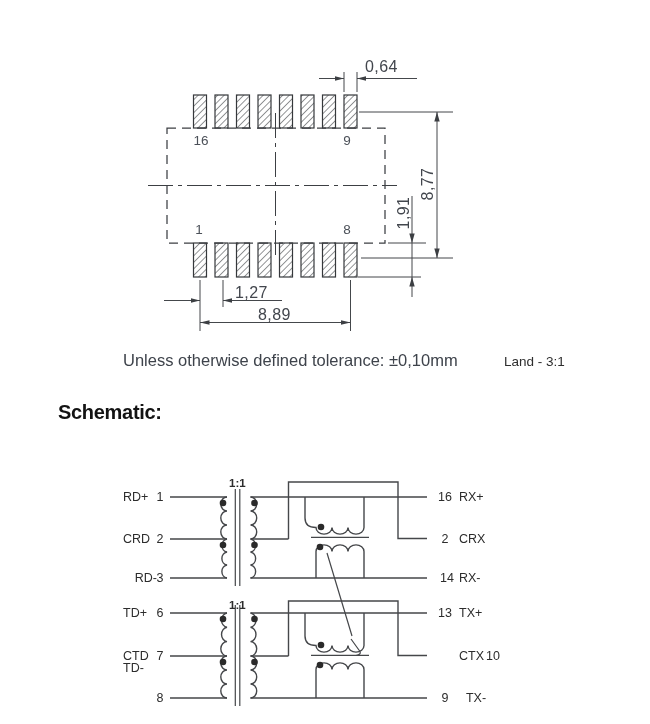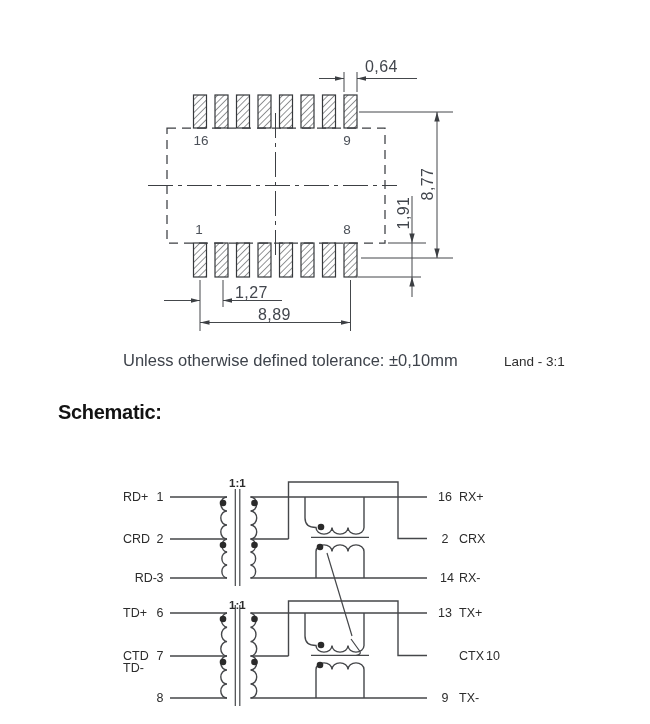--- a/index.html
+++ b/index.html
@@ -173,15 +173,15 @@
   <div class="abs pin pname" style="left:106px;top:648px;margin-left:17px;">CTD</div>
   <div class="abs pin pnumL" style="left:153px;top:648px;">7</div>
   <div class="abs pin pname" style="left:123px;top:660px;">TD-</div>
   <div class="abs pin pnumL" style="left:153px;top:690px;">8</div>
 
   <div class="abs pin pnumR" style="left:436px;top:605px;">13</div>
   <div class="abs pin pname" style="left:459px;top:605px;">TX+</div>
   <div class="abs pin pnumR" style="left:436px;top:648px;margin-left:48px;">10</div>
   <div class="abs pin pname" style="left:459px;top:648px;">CTX</div>
   <div class="abs pin pnumR" style="left:436px;top:690px;">9</div>
-  <div class="abs pin pname" style="left:459px;top:690px;">TX-</div>
+  <div class="abs pin pname" style="left:459px;top:690px;text-align:center;">TX-</div>
 
 </div>
 
 </body></html>

